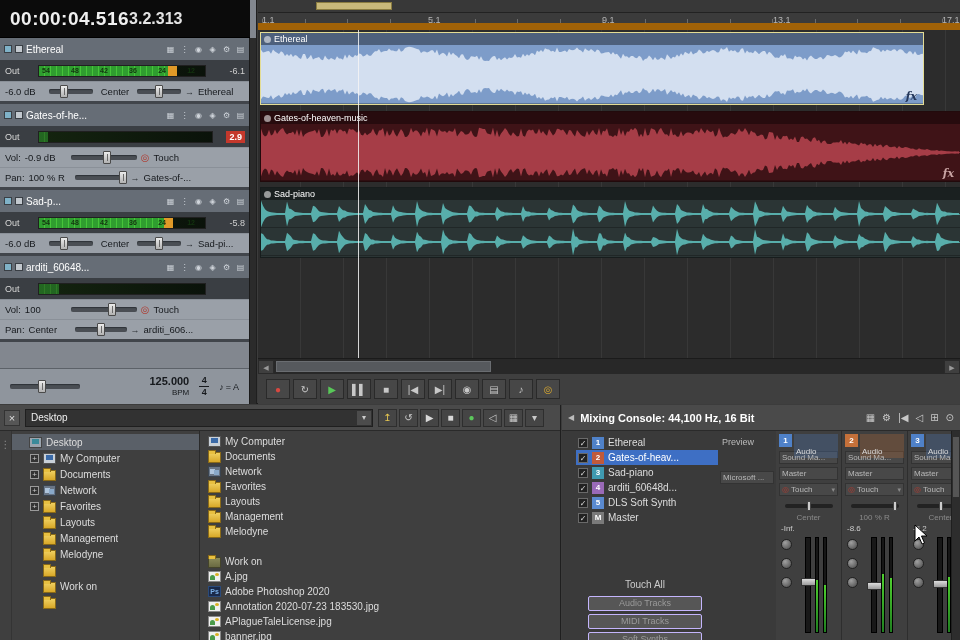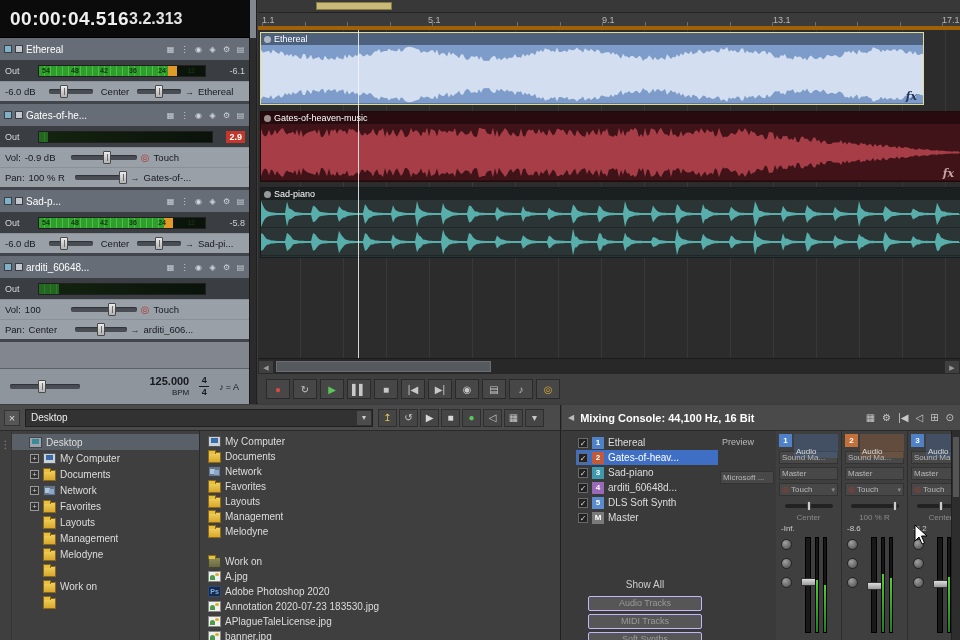--- a/index.html
+++ b/index.html
@@ -47,21 +47,21 @@
 #bpm-val{font-size:11px;font-weight:bold;}
 #bpm-lab{font-size:8px;margin-top:2px;}
 #sig{text-align:center;line-height:1;font-size:9px;font-weight:bold;}
 .sig-line{display:block;width:10px;height:1px;background:#16191d;margin:1px auto;}
 #snap{display:flex;align-items:center;gap:2px;font-size:9px;}
 
 
 #arrange{position:absolute;left:258px;top:0;right:0;height:404px;background:#2c2c2c;}
 #ruler-scrollstrip{position:absolute;left:0;top:0;right:0;height:13px;background:#383838;border-bottom:1px solid #222;}
 #ruler-thumb{position:absolute;left:58px;top:2px;width:76px;height:8px;background:#c9b97a;border:1px solid #8a7c40;}
-#ruler{position:absolute;left:0;top:13px;right:0;height:17px;background:#3b3b3b;border-bottom:4px solid #a16207;}
+#ruler{position:absolute;left:0;top:13px;right:0;height:17px;background:#3b3b3b;border-bottom:7px solid #a16207;}
 .ruler-label{position:absolute;top:2px;font-size:9px;color:#b8b8b8;}
 .tick{position:absolute;bottom:0;width:1px;height:4px;background:#6d6d6d;}
 #lanes{position:absolute;left:0;top:30px;right:0;height:328px;background:repeating-linear-gradient(to right,transparent 0 42px,#383838 42px 43px),#2c2c2c;overflow:hidden;}
 .clip{position:absolute;border:1px solid rgba(0,0,0,.45);overflow:hidden;}
 .clip.selected{border:1px solid #e3dc94;}
 .clip-label{height:12px;background:rgba(0,0,0,.38);display:flex;align-items:center;gap:3px;padding:0 3px;color:#fff;font-size:9px;white-space:nowrap;}
 .clip-ic{width:7px;height:7px;border-radius:50%;background:rgba(255,255,255,.55);flex:0 0 auto;}
 .wave{position:relative;overflow:hidden;border-bottom:1px solid rgba(0,0,0,.25);}
 .fxb{position:absolute;right:6px;bottom:1px;font-family:"DejaVu Serif",serif;font-style:italic;font-weight:bold;font-size:11px;}
 #playhead{position:absolute;left:100px;top:0;width:1px;height:328px;background:rgba(245,245,245,.85);z-index:6;}
@@ -654,21 +654,21 @@
               <span class="badge" style="background: rgb(90, 138, 208);">5</span>
               <span class="chan-name">DLS Soft Synth</span>
             </div>
             <div class="chan-row">
               <span class="cb">✓</span>
               <span class="badge" style="background: rgb(122, 122, 122);">M</span>
               <span class="chan-name">Master</span>
             </div>
           </div>
         <div id="filters">
-            <div class="filter-link">Show All</div>
+            <div class="filter-link">Touch All</div>
             <div class="filter-btn">Audio Tracks</div>
             <div class="filter-btn">MIDI Tracks</div>
             <div class="filter-btn">Soft Synths</div>
           </div>
         <div id="preview-col">
           <div id="preview-label">Preview</div>
           <div id="preview-device">Microsoft ...</div>
         </div>
         <div id="strips-col">
             <div class="cstrip">

